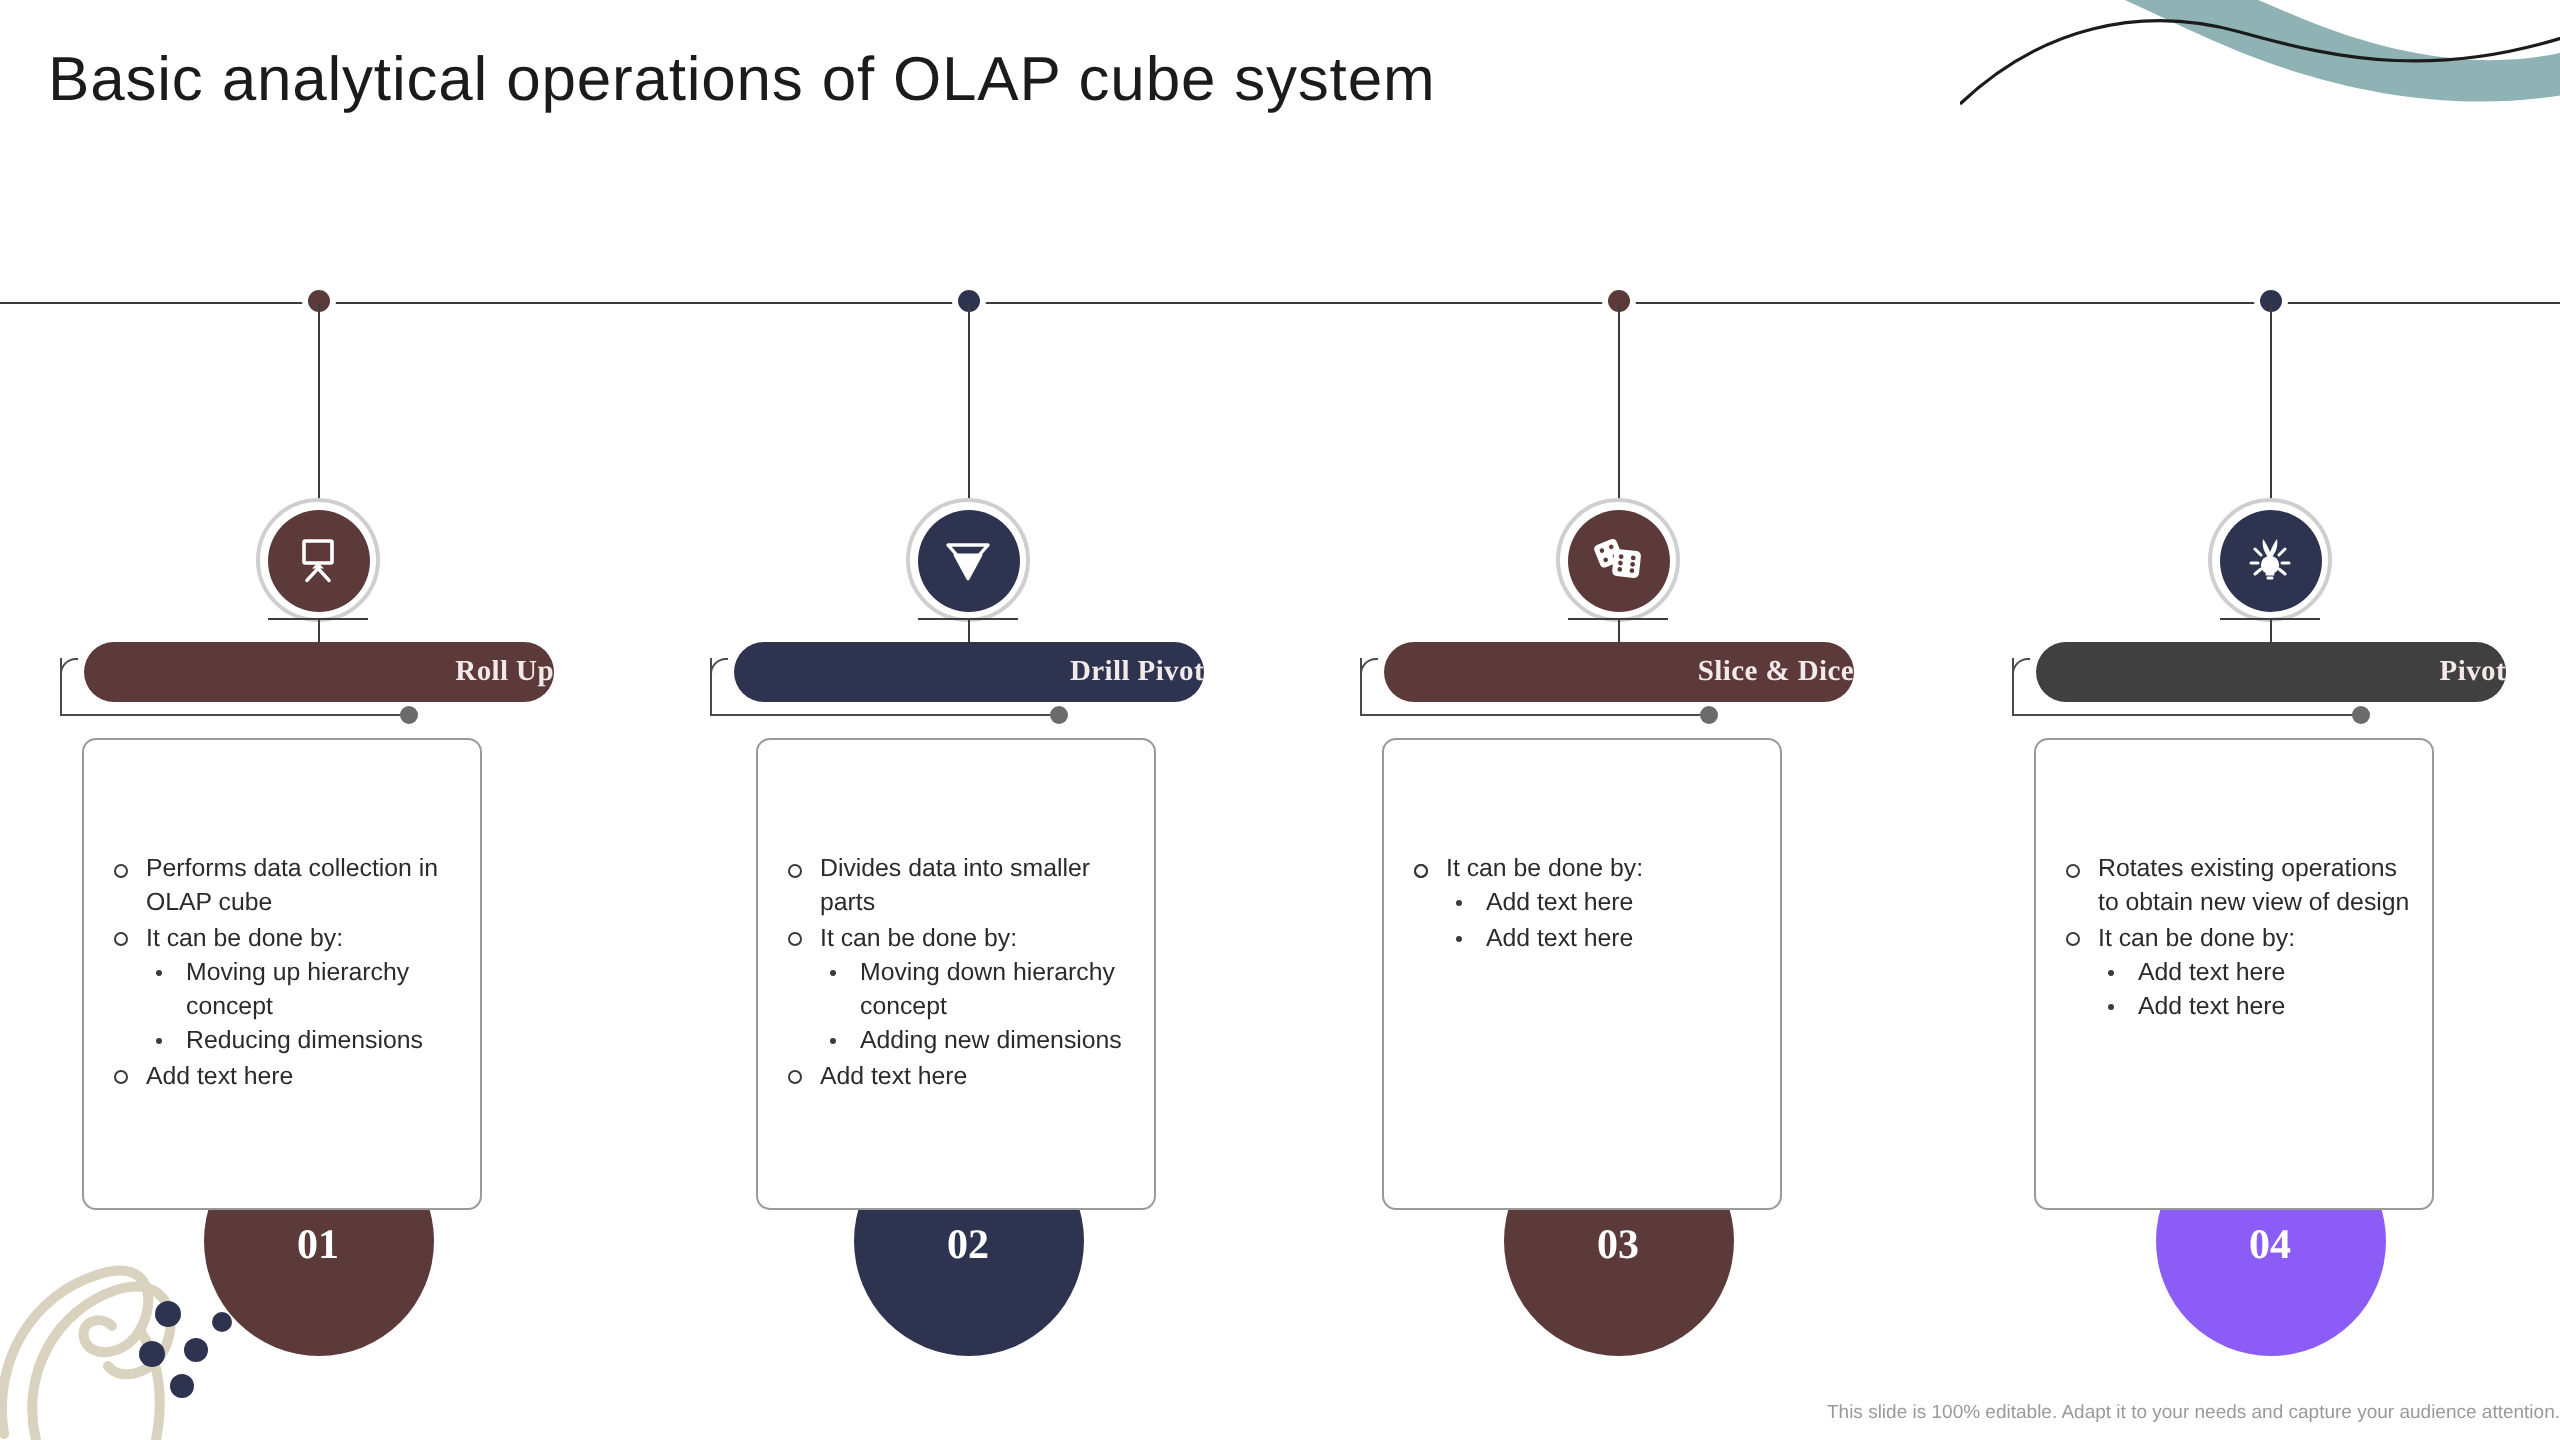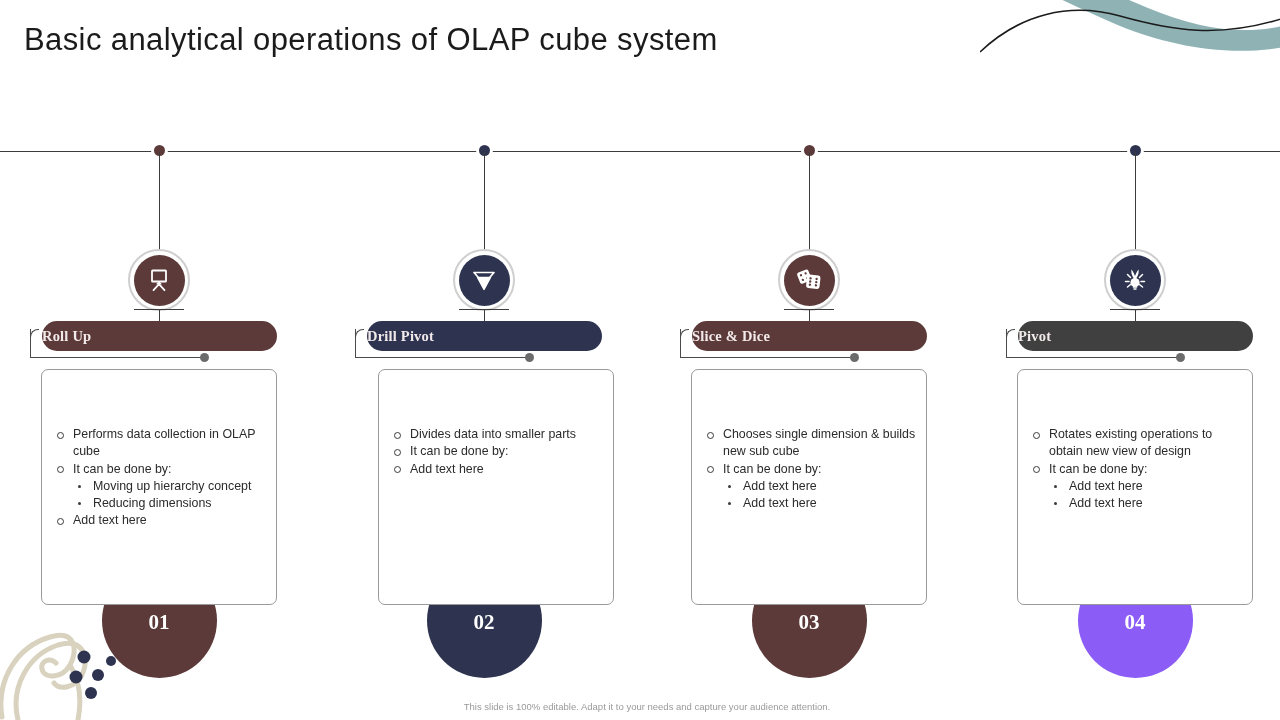--- a/index.html
+++ b/index.html
@@ -69,21 +69,21 @@
     width: 1px; height: 12px; background: #3c3c3c;
   }
   .badge-tee {
     position: absolute; top: 309px; left: 50%; margin-left: -25px;
     width: 50px; height: 1px; background: #3c3c3c;
   }
 
   .pill {
     position: absolute; top: 321px;
     height: 30px; border-radius: 15px;
-    display: flex; align-items: center; justify-content: flex-start;
+    display: flex; align-items: center; justify-content: flex-end;
     color: #f2eaea; font-size: 14.5px; font-weight: 700;
     font-family: "Liberation Serif", serif;
     letter-spacing: 0.2px;
   }
 
   
   .bracket { position: absolute; }
   .bracket .vert {
     position: absolute; left: 0; top: 0; width: 1px; height: 29px; background: #4a4a4a;
   }
@@ -104,21 +104,21 @@
     position: absolute; width: 115px; height: 115px; border-radius: 50%;
     top: 563px; left: 50%; margin-left: -57.5px;
     display: flex; align-items: flex-start; justify-content: center;
     color: #ffffff; font-size: 21px; font-weight: 700;
     font-family: "Liberation Serif", serif;
     padding-top: 47px; box-sizing: border-box;
   }
 
   .card {
     position: absolute; top: 369px;
-    width: 236px; height: 236px;
+    width: 200px; height: 236px;
     background: #ffffff;
     border: 1px solid #9a9a9a;
     border-radius: 7px;
     box-sizing: border-box;
     padding: 56px 10px 0 12px;
   }
 
   ul.bullets { list-style: none; margin: 0; padding: 0; }
   ul.bullets > li {
     position: relative; padding-left: 19px;
@@ -134,21 +134,21 @@
     font-size: 12.4px; line-height: 17.3px; color: #2b2b2b;
   }
   ul.sub > li > .dot {
     position: absolute; left: 5px; top: 7px;
     width: 3px; height: 3px; border-radius: 50%; background: #3a3a3a;
   }
   .sub-wrap { padding-left: 19px; }
 
   #footer-note {
     position: absolute; left: 4px; right: 0; bottom: 8px;
-    text-align: center; font-size: 9.5px; color: #9a9a9a; padding-left: 10px;
+    text-align: right; font-size: 9.5px; color: #9a9a9a; padding-left: 10px;
   }
 </style>
 </head>
 <body>
 
 <div id="slide">
 
   <svg class="deco" id="deco-top-right" viewBox="0 0 310 120" preserveAspectRatio="none">
     <path d="M40,0 C90,-6 150,2 200,14 C250,26 290,40 310,36 L310,0 Z" fill="#8FB3B5"></path>
     <path d="M18,4 C70,10 120,34 168,54 C220,76 268,82 310,70 L310,92 C250,104 190,92 140,72 C96,54 52,28 10,20 Z" fill="#8FB3B5"></path>
@@ -231,20 +231,26 @@
         <div class="corner"></div>
       </div>
       <div class="bracket-dot" style="left: 524.9px; top: 353px; background: rgb(107, 107, 107);"></div>
       <div class="pill" style="left: 367px; width: 235px; background: rgb(46, 52, 80);">
         <span>Drill Pivot</span>
       </div>
       <div class="card" style="left: 378px;">
         <ul class="bullets">
           <li><span class="hollow"></span><span>Divides data into smaller parts</span></li>
           <li><span class="hollow"></span><span>It can be done by:</span></li>
+          <div class="sub-wrap">
+            <ul class="sub">
+              <li><span class="dot"></span><span>Moving  down hierarchy concept</span></li>
+              <li><span class="dot"></span><span>Adding  new dimensions</span></li>
+            </ul>
+          </div>
           <li><span class="hollow"></span><span>Add text here</span></li>
         </ul>
       </div>
       <div class="column" style="left: 649px;">
         <div class="rail-dot" style="left: 154.5px; background: rgb(92, 58, 57);"></div>
         <div class="drop-line" style="left: 160px;"></div>
         <div class="icon-badge">
           <div class="icon-inner" style="background: rgb(92, 58, 57);">
             <svg width="28" height="26" viewBox="0 0 28 26">
       <g transform="rotate(-22 11 10)">
@@ -274,21 +280,21 @@
         <div class="vert"></div>
         <div class="horiz" style="width: 173.9px;"></div>
         <div class="corner"></div>
       </div>
       <div class="bracket-dot" style="left: 849.9px; top: 353px; background: rgb(107, 107, 107);"></div>
       <div class="pill" style="left: 692px; width: 235px; background: rgb(92, 58, 57);">
         <span>Slice &amp; Dice</span>
       </div>
       <div class="card" style="left: 691px;">
         <ul class="bullets">
-          <li><span class="hollow"></span><span>Chooses single dimension &amp; builds new sub cube</span></li>
+          <li><span class="hollow"></span></li>
           <li><span class="hollow"></span><span>It can be done by:</span></li>
           <div class="sub-wrap">
             <ul class="sub">
               <li><span class="dot"></span><span>Add text here</span></li>
               <li><span class="dot"></span><span>Add text here</span></li>
             </ul>
           </div>
         </ul>
       </div>
       <div class="column" style="left: 975px;">

